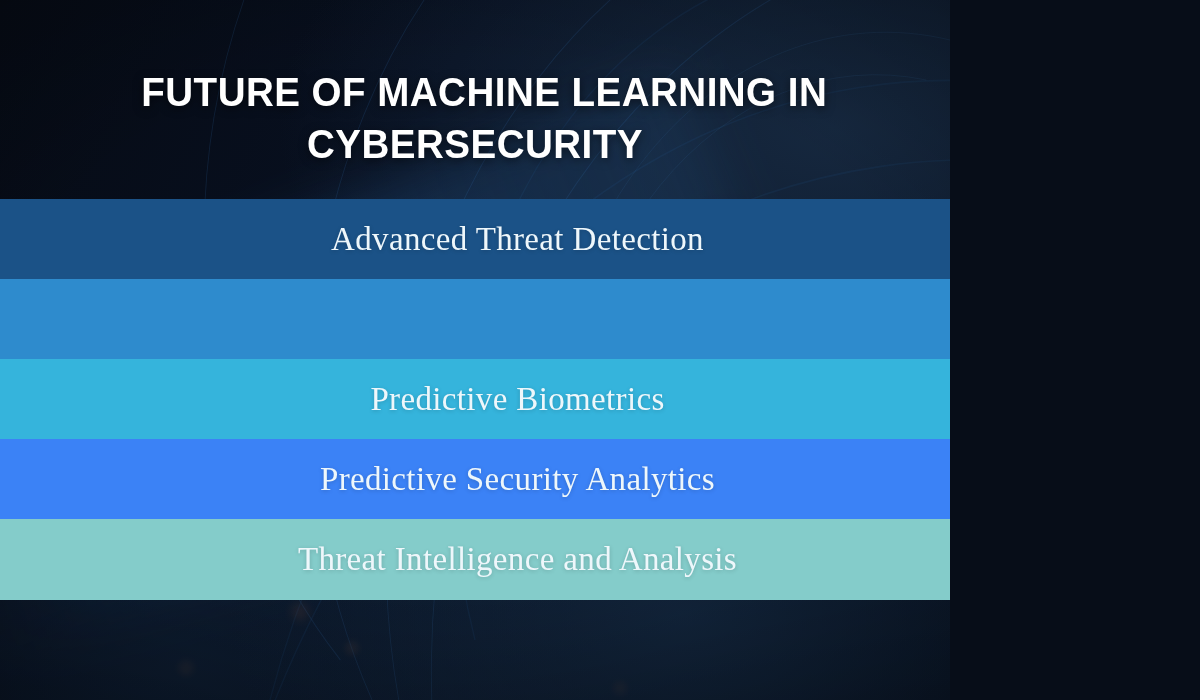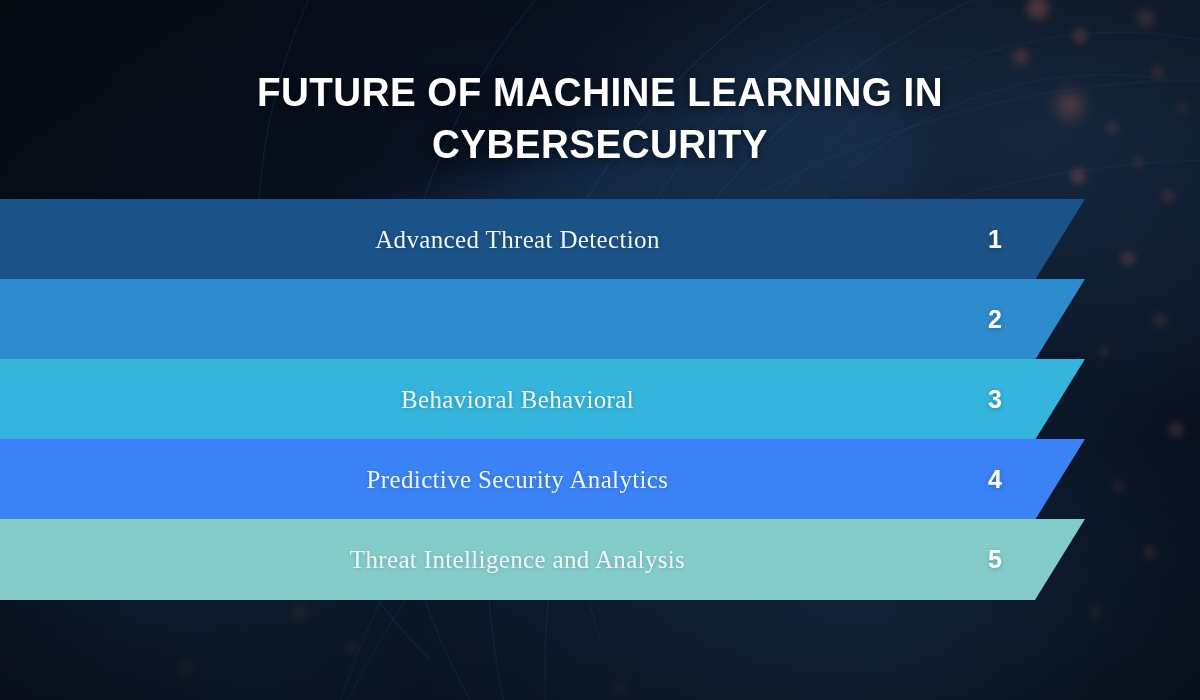--- a/index.html
+++ b/index.html
@@ -8,21 +8,21 @@
   html, body {
     width:1200px; height:700px;
     overflow:hidden;
     background:#070d18;
     font-family:"Liberation Sans", sans-serif;
   }
 
   
   #stage{
     position:relative;
-    width:1200px; height:700px;
+    width:950px; height:700px;
     overflow:hidden;
     background:#070d18;
   }
 
   
   .bg-layer{ position:absolute; inset:0; }
 
   .bg-base{
     background:
       radial-gradient(900px 520px at 88% 18%, #16283f 0%, rgba(12,22,38,0) 62%),
@@ -103,21 +103,21 @@
   }
   .bar + .bar{ margin-top:-1px; }
 
   .bar-label{
     position:absolute;
     left:0;
     width:1035px;
     text-align:center;
     color:#eef7fb;
     font-family:"Liberation Serif", serif;
-    font-size:25px;
+    font-size:33px;
     letter-spacing:.35px;
     line-height:1;
     white-space:nowrap;
     text-shadow:0 1px 4px rgba(0,0,0,.18);
   }
 
   .bar-num{
     position:absolute;
     left:955px;
     width:80px;
@@ -195,21 +195,21 @@
 
   <div id="bars">
       <div class="bar" style="background: rgb(27, 82, 135);">
         <div class="bar-label">Advanced Threat Detection</div>
         <div class="bar-num">1</div>
       </div>
       <div class="bar" style="background: rgb(46, 139, 205);">
         <div class="bar-num">2</div>
       </div>
       <div class="bar" style="background: rgb(53, 180, 220);">
-        <div class="bar-label">Behavioral Behavioral</div>
+        <div class="bar-label">Predictive Biometrics</div>
         <div class="bar-num">3</div>
       </div>
       <div class="bar" style="background: #3b82f6;">
         <div class="bar-label">Predictive Security Analytics</div>
         <div class="bar-num">4</div>
       </div>
       <div class="bar" style="background: rgb(132, 204, 202);">
         <div class="bar-label">Threat Intelligence and Analysis</div>
         <div class="bar-num">5</div>
       </div>

